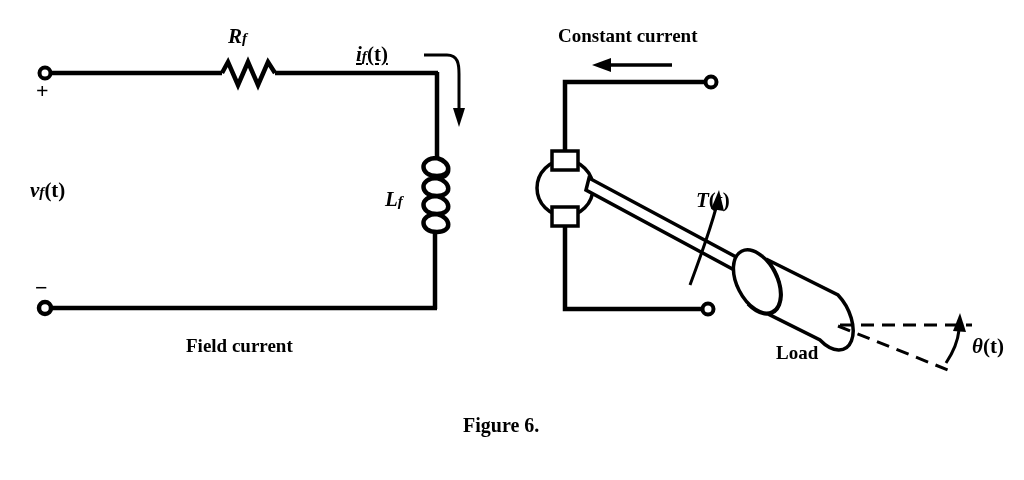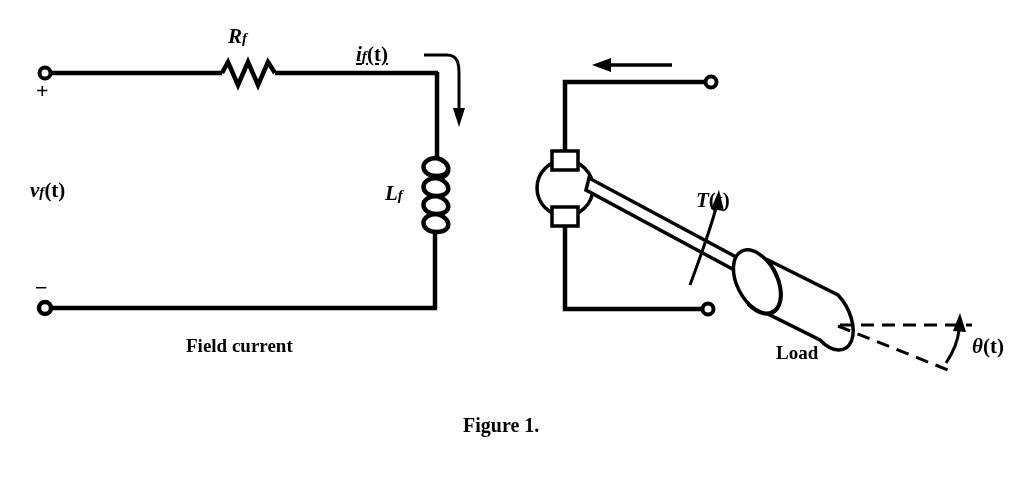--- a/index.html
+++ b/index.html
@@ -144,36 +144,37 @@
   <div class="lbl lbl-sign" style="left:35px; top:277px;">−</div>
 
   <div class="lbl lbl-math" style="left:30px; top:180px;text-align:right;">
     <span>v</span><span class="sub">f</span><span class="upr">(t)</span>
   </div>
 
   <div class="lbl lbl-math" style="left:228px; top:26px;">
     <span>R</span><span class="sub">f</span>
   </div>
 
-  <div class="lbl lbl-math" style="left:385px; top:183px;">
+  <div class="lbl lbl-math" style="left:385px; top:189px;">
     <span>L</span><span class="sub">f</span>
   </div>
 
   <div class="lbl lbl-math" style="left:356px; top:44px;text-decoration:underline;">
     <span>i</span><span class="sub">f</span><span class="upr">(t)</span>
   </div>
 
   <div class="lbl lbl-text" style="left:186px; top:336px;">Field current</div>
 
+  <div class="lbl lbl-text" style="left:558px; top:26px;">Constant current</div>
 
   <div class="lbl lbl-math" style="left:696px; top:190px;">
     <span>T</span><span class="upr">(t)</span>
   </div>
 
   <div class="lbl lbl-text" style="left:776px; top:343px;">Load</div>
 
   <div class="lbl lbl-math" style="left:972px; top:336px;">
     <span>θ</span><span class="upr">(t)</span>
   </div>
 
-  <div class="lbl lbl-caption" style="left:463px; top:415px;">Figure 1.</div>
+  <div class="lbl lbl-caption" style="left:463px; top:415px;">Figure 6.</div>
 
 </div>
 
 </body></html>

